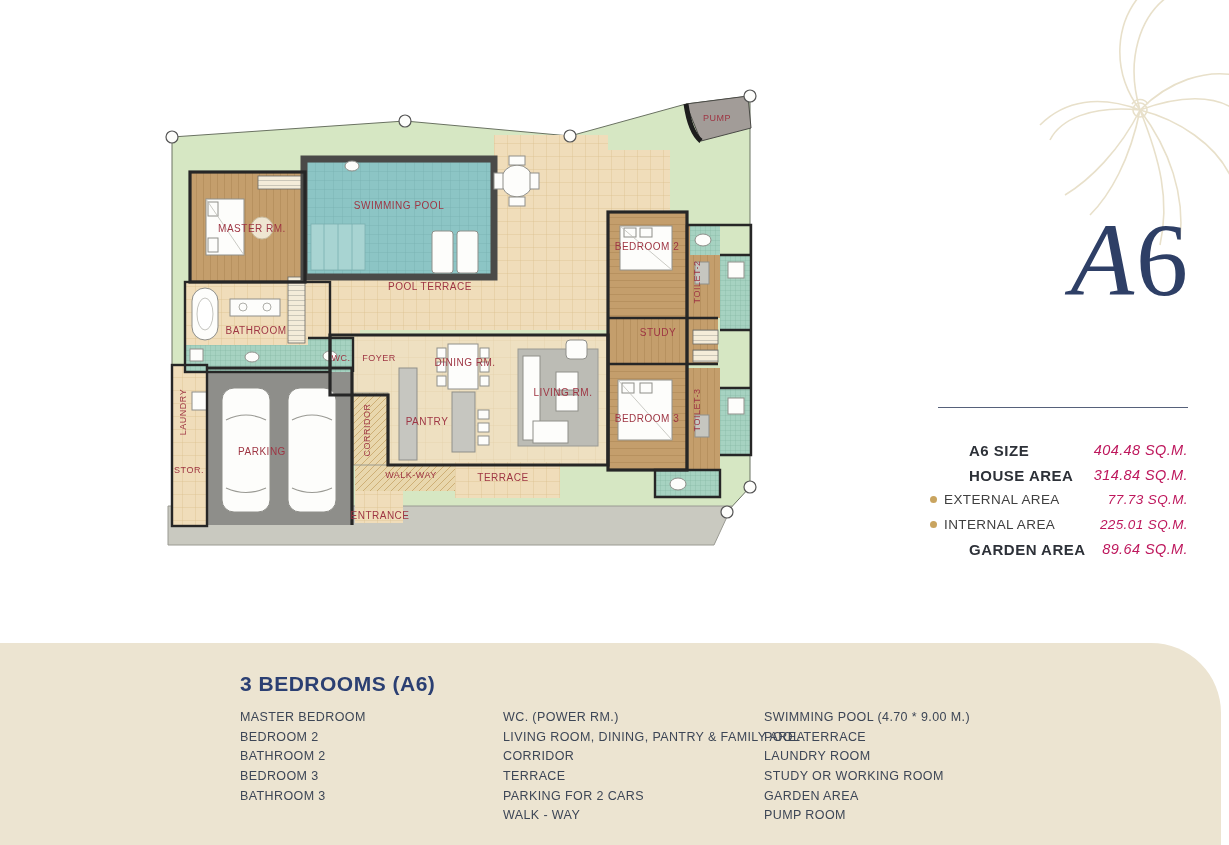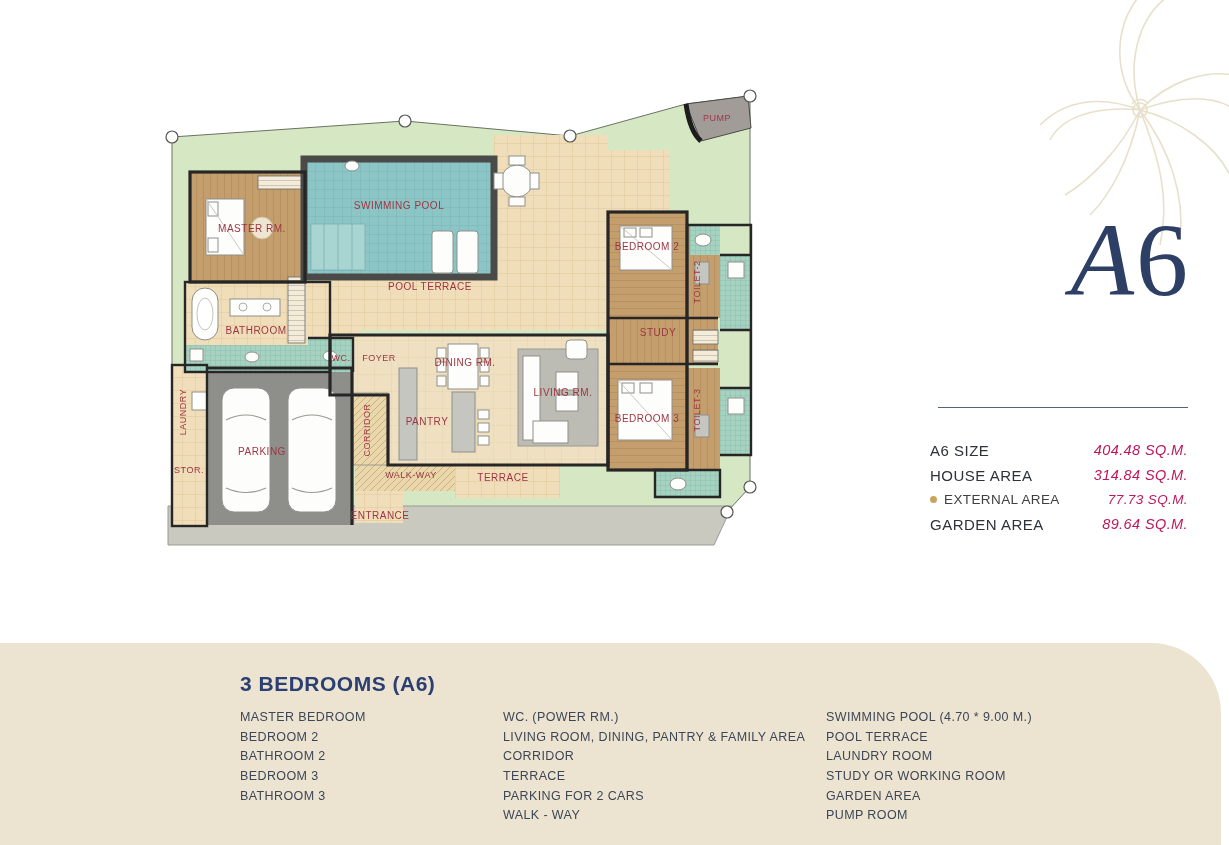--- a/index.html
+++ b/index.html
@@ -12,37 +12,37 @@
   #title-block{left:900px;top:210px;width:290px;text-align:right;}
   #title-code{font-family:"Liberation Serif", serif;font-size:104px;line-height:100px;
               color:#2e3f66;letter-spacing:2px;}
   #title-code::first-letter{font-style:italic;}
   #title-name{font-family:"Liberation Serif", serif;font-size:56px;line-height:60px;
               color:#c2a05f;margin-top:2px;}
   #title-rule{left:938px;top:407px;width:250px;height:0;border-top:1.5px solid #56617a;}
   #area-table{left:930px;top:438px;width:258px;font-size:14px;color:#33363d;}
   .arow{display:flex;align-items:center;height:24.7px;}
   .arow .albl{flex:1;display:flex;align-items:center;gap:7px;letter-spacing:.4px;}
-  .arow.main .albl{font-weight:normal;font-size:15px;letter-spacing:.5px;color:#2d3138;}
+  .arow.main .albl{font-weight:bold;font-size:15px;letter-spacing:.5px;color:#2d3138;margin-left:39px;}
   .arow.sub  .albl{font-size:13.5px;color:#404040;}
   .arow .aval{color:#be185d;letter-spacing:.4px;text-align:right;white-space:nowrap;font-style:italic;}
   .arow.main .aval{font-size:14.5px;}
   .arow.sub  .aval{font-size:13.5px;}
   .dot{width:7px;height:7px;border-radius:50%;background:#c9a45f;display:inline-block;}
 
   
   #band{left:0;top:643px;width:1221px;height:202px;background:#ece4d1;
         border-top-right-radius:70px;}
   #legend-heading{left:240px;top:672px;font-size:21px;font-weight:bold;color:#2b3f72;
                   letter-spacing:.5px;}
   .legcol{top:708px;font-size:12.5px;color:#3d4656;letter-spacing:.4px;}
   .legcol div{height:19.7px;line-height:19.7px;white-space:nowrap;}
   #legcol1{left:240px;}
   #legcol2{left:503px;}
-  #legcol3{left:826px;}
+  #legcol3{left:764px;}
 
   
   #plan{left:0;top:0;width:820px;height:560px;}
   .rlabel{font-family:"Liberation Sans", sans-serif;fill:#9e3543;letter-spacing:.5px;}
   .s9{font-size:9px;} .s10{font-size:10px;}
   .wall{fill:none;stroke:#262626;stroke-width:2.4;}
   .wall3{fill:none;stroke:#262626;stroke-width:3.2;}
   .furn{fill:#fdfdfb;stroke:#8f8f8a;stroke-width:1;}
   .furng{fill:#c6c6c0;stroke:#8f8f8a;stroke-width:1;}
 </style>
@@ -298,20 +298,27 @@
       </span>
     <span class="aval">314.84 SQ.M.</span>
   </div>
   <div class="arow sub">
     <span class="albl">
         <span class="dot"></span>
         <span>EXTERNAL AREA</span>
       </span>
     <span class="aval">77.73 SQ.M.</span>
   </div>
+  <div class="arow sub">
+    <span class="albl">
+        <span class="dot"></span>
+        <span>INTERNAL AREA</span>
+      </span>
+    <span class="aval">225.01 SQ.M.</span>
+  </div>
   <div class="arow main">
     <span class="albl">
         <span>GARDEN AREA</span>
       </span>
     <span class="aval">89.64 SQ.M.</span>
   </div>
 </div>
 
 <div id="band" class="abs"></div>
 <div id="legend-heading" class="abs">3 BEDROOMS (A6)</div>

